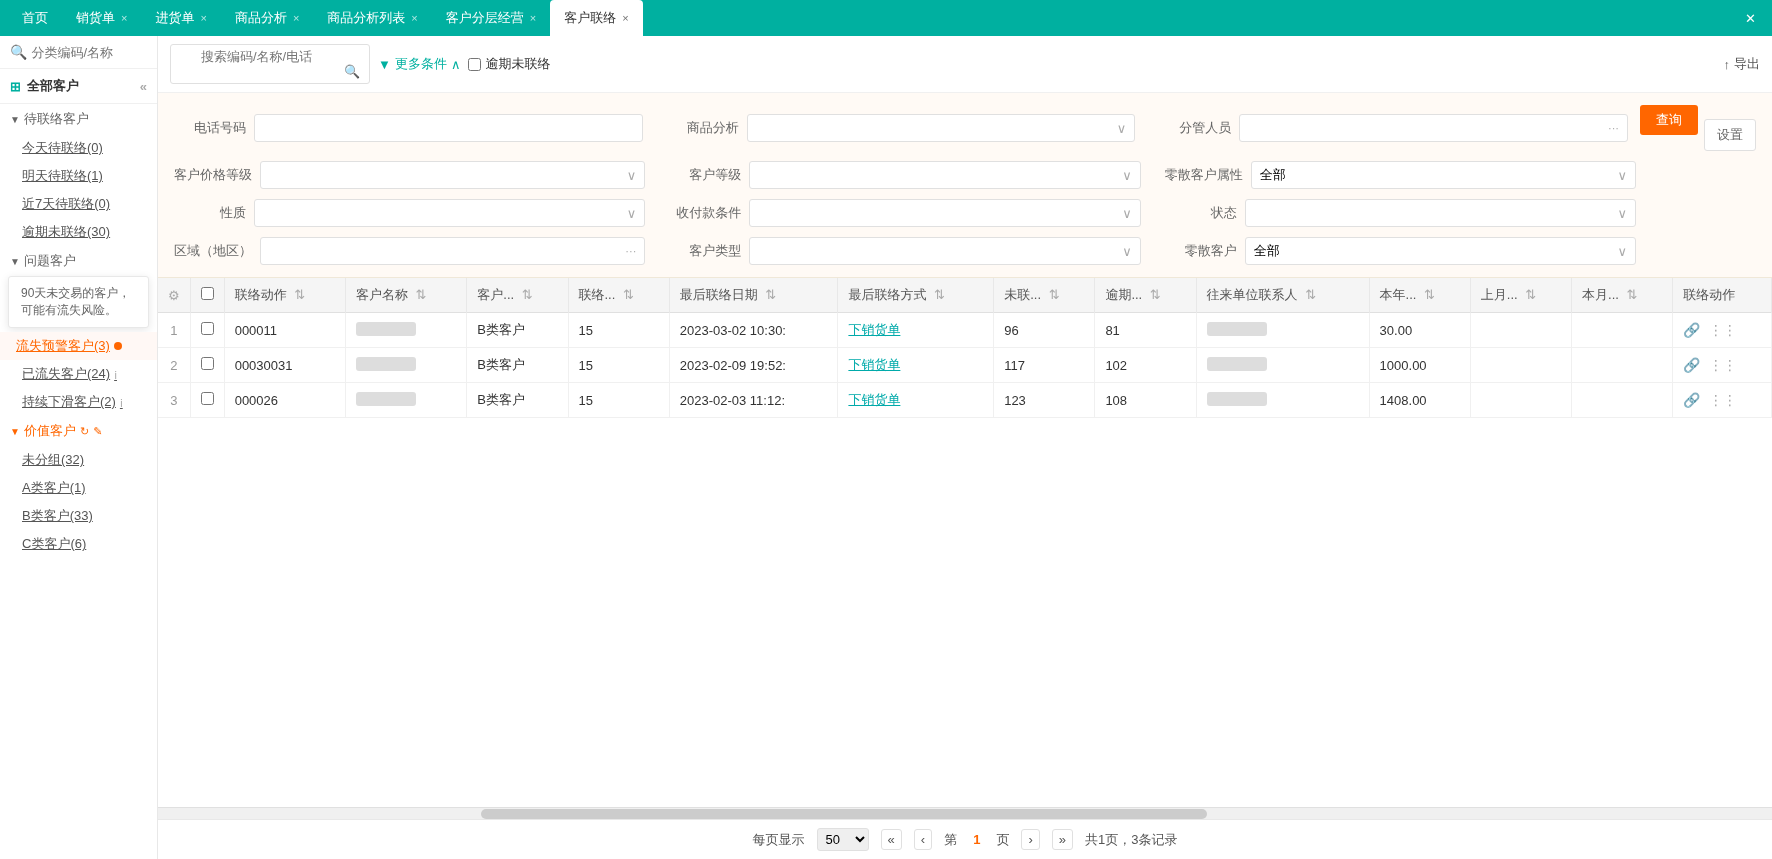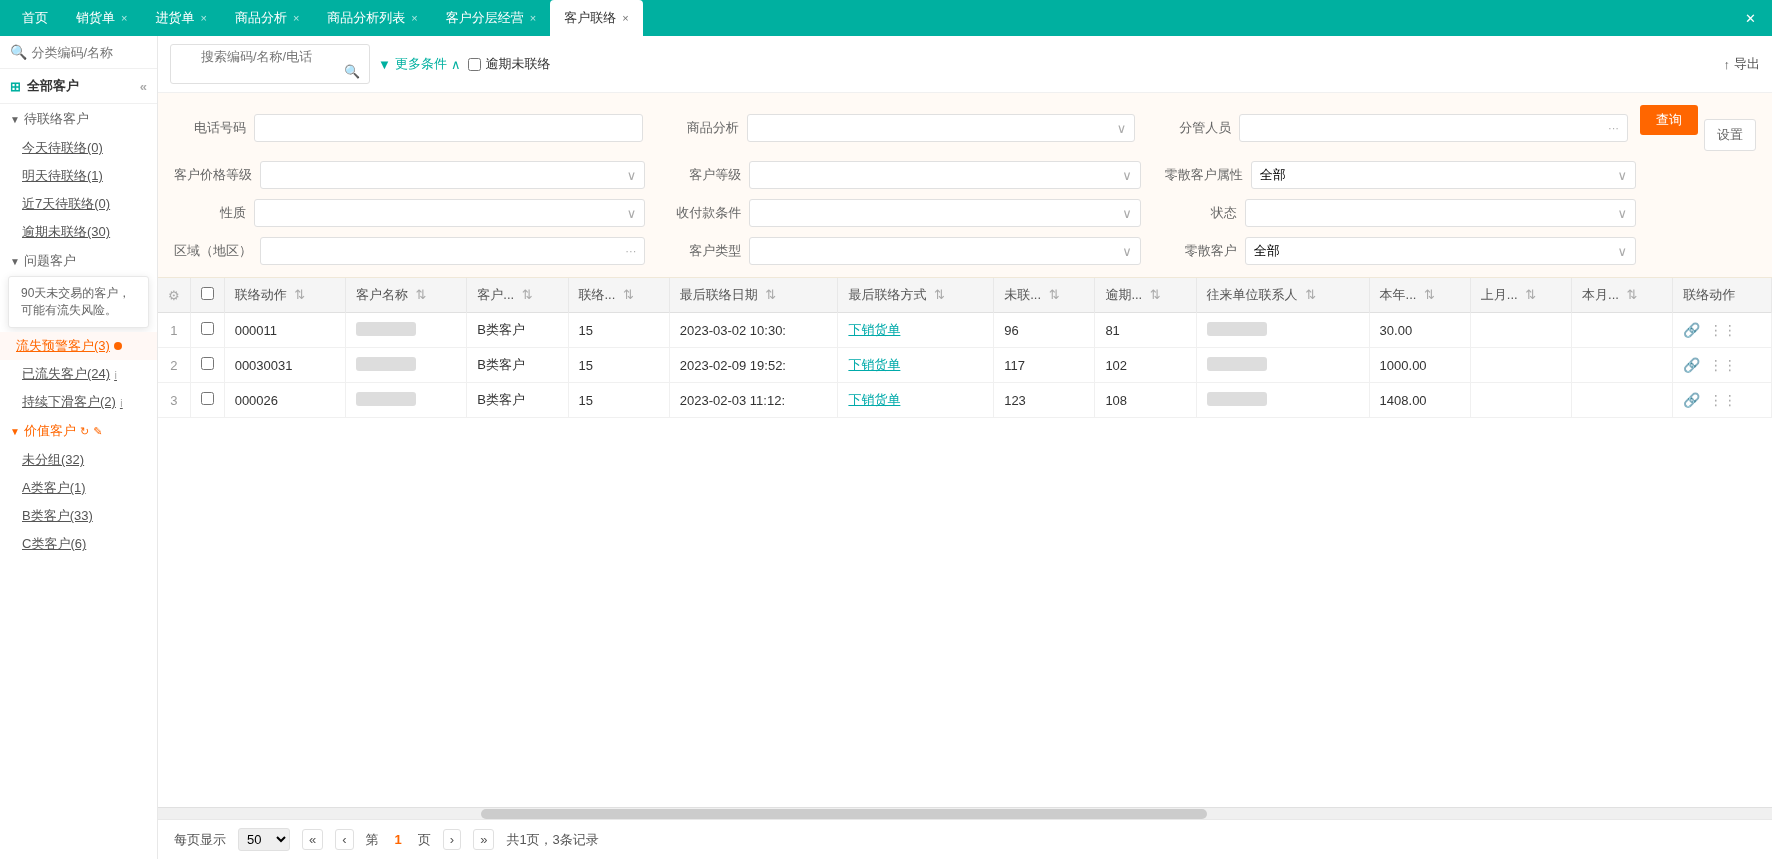--- a/index.html
+++ b/index.html
@@ -360,21 +360,21 @@
       height: 10px;
       top: 1px;
       background: #ccc;
       border-radius: 5px;
     }
 
     
     .pagination-bar {
       display: flex;
       align-items: center;
-      justify-content: flex-start;
+      justify-content: center;
       padding: 8px 16px;
       border-top: 1px solid #e8e8e8;
       background: white;
       gap: 12px;
       font-size: 13px;
       color: #555;
     }
     .pagination-bar select {
       border: 1px solid #e0e0e0;
       border-radius: 3px;

